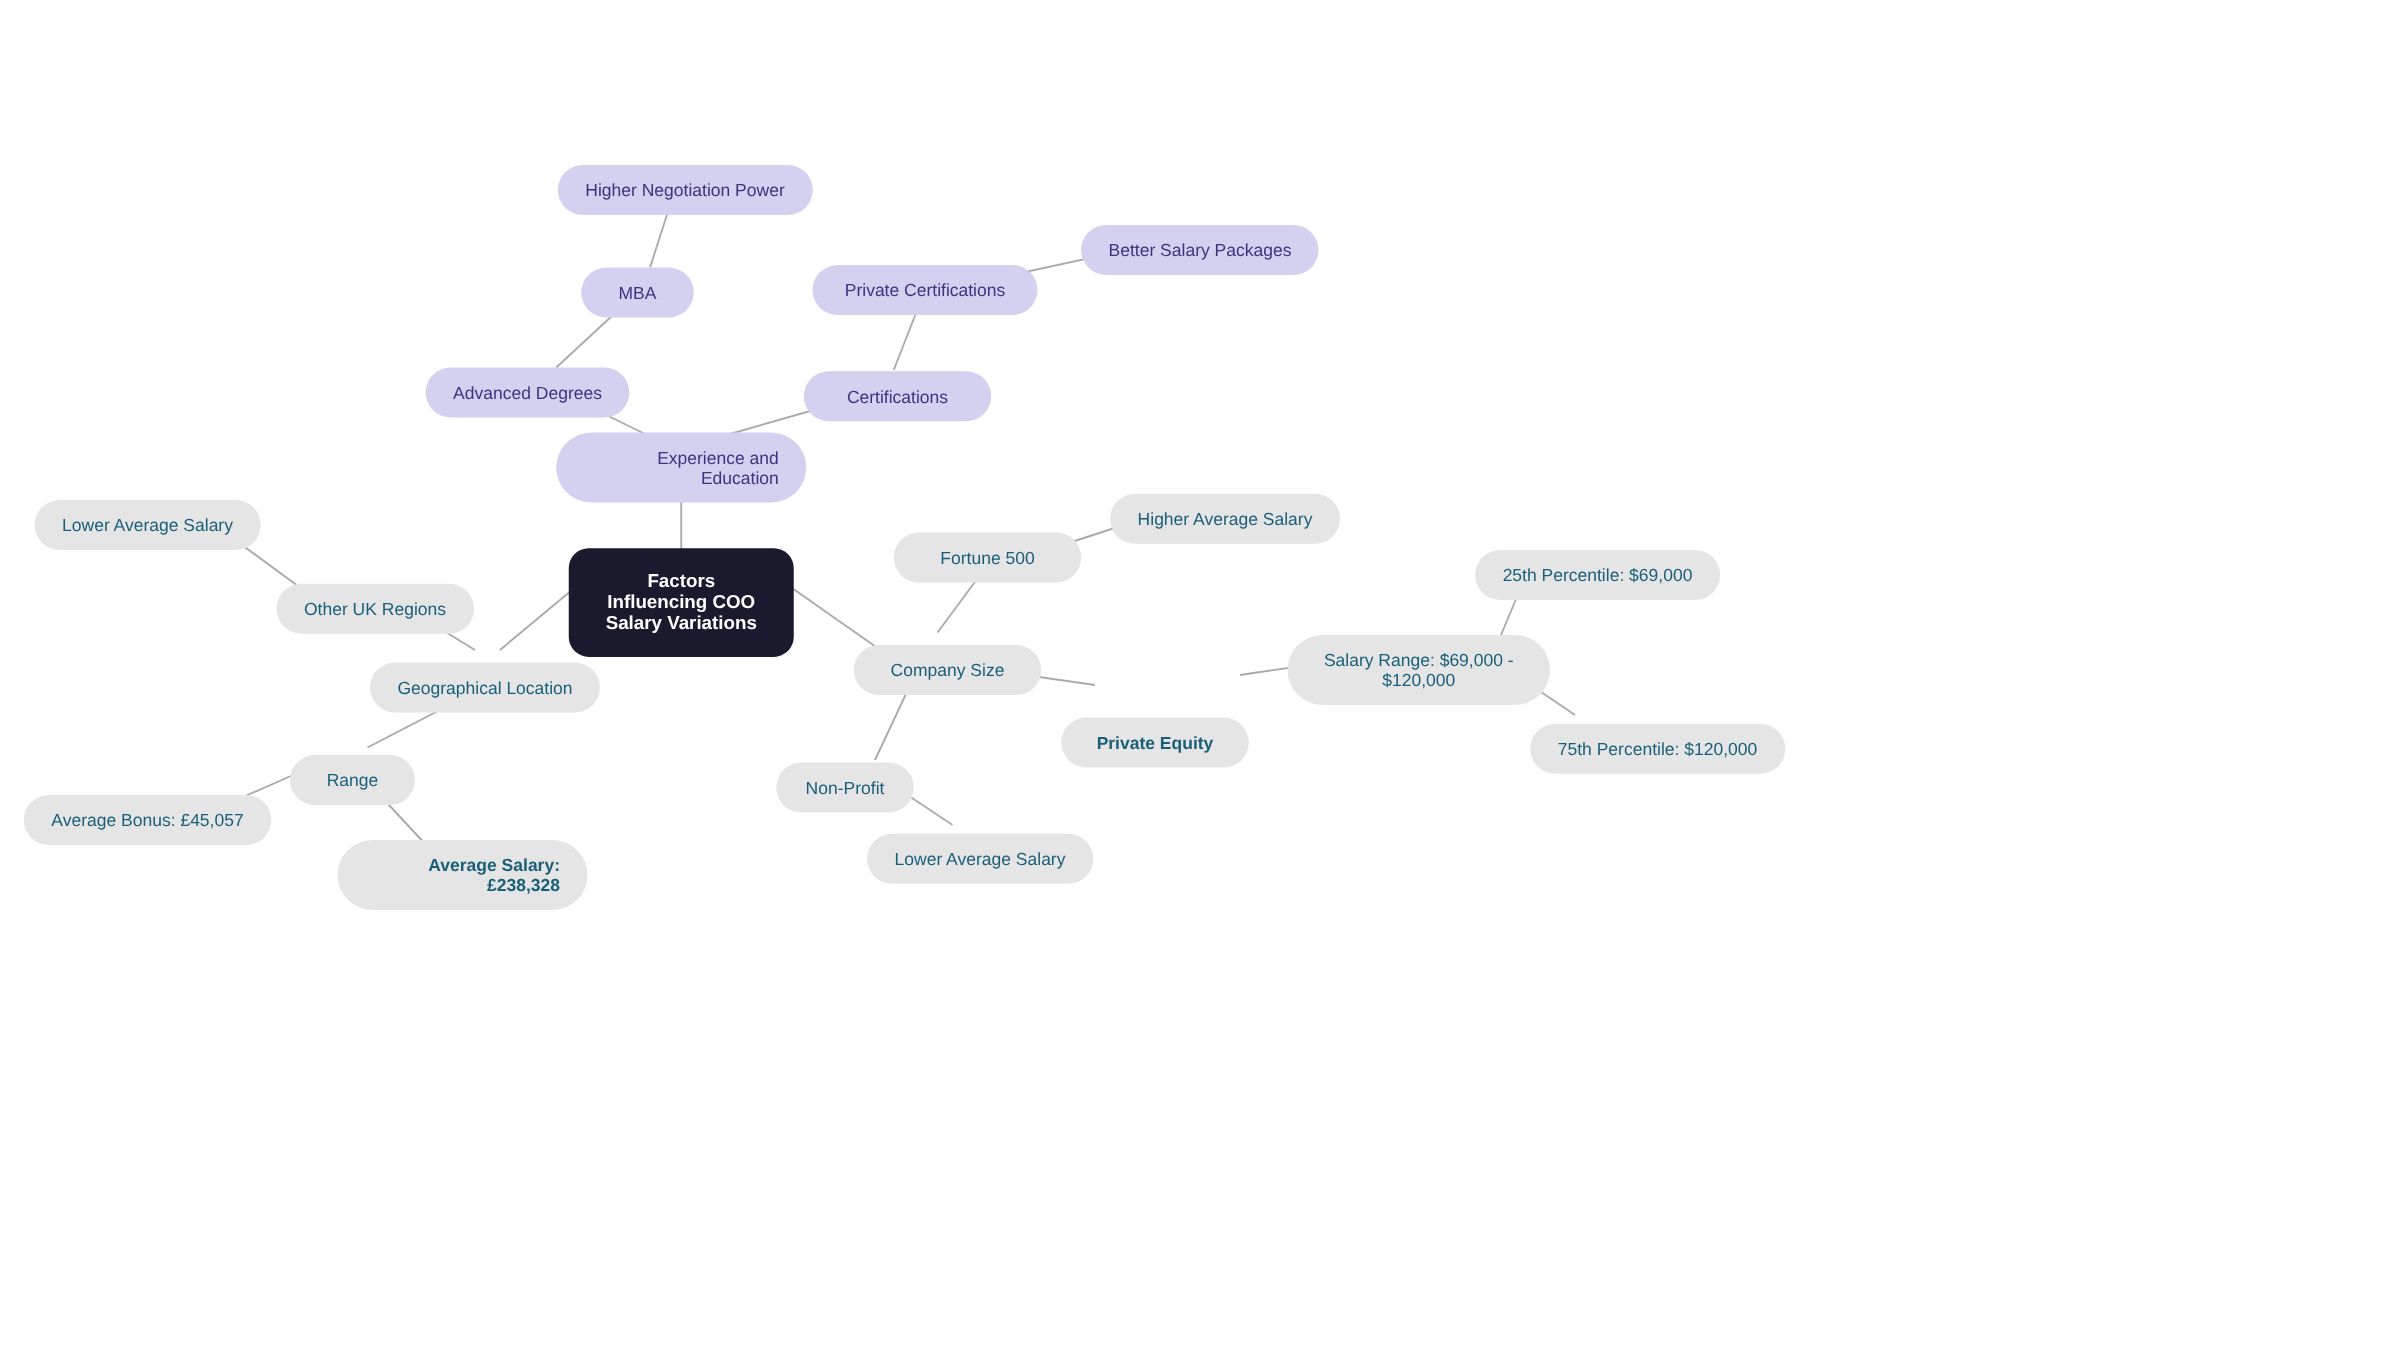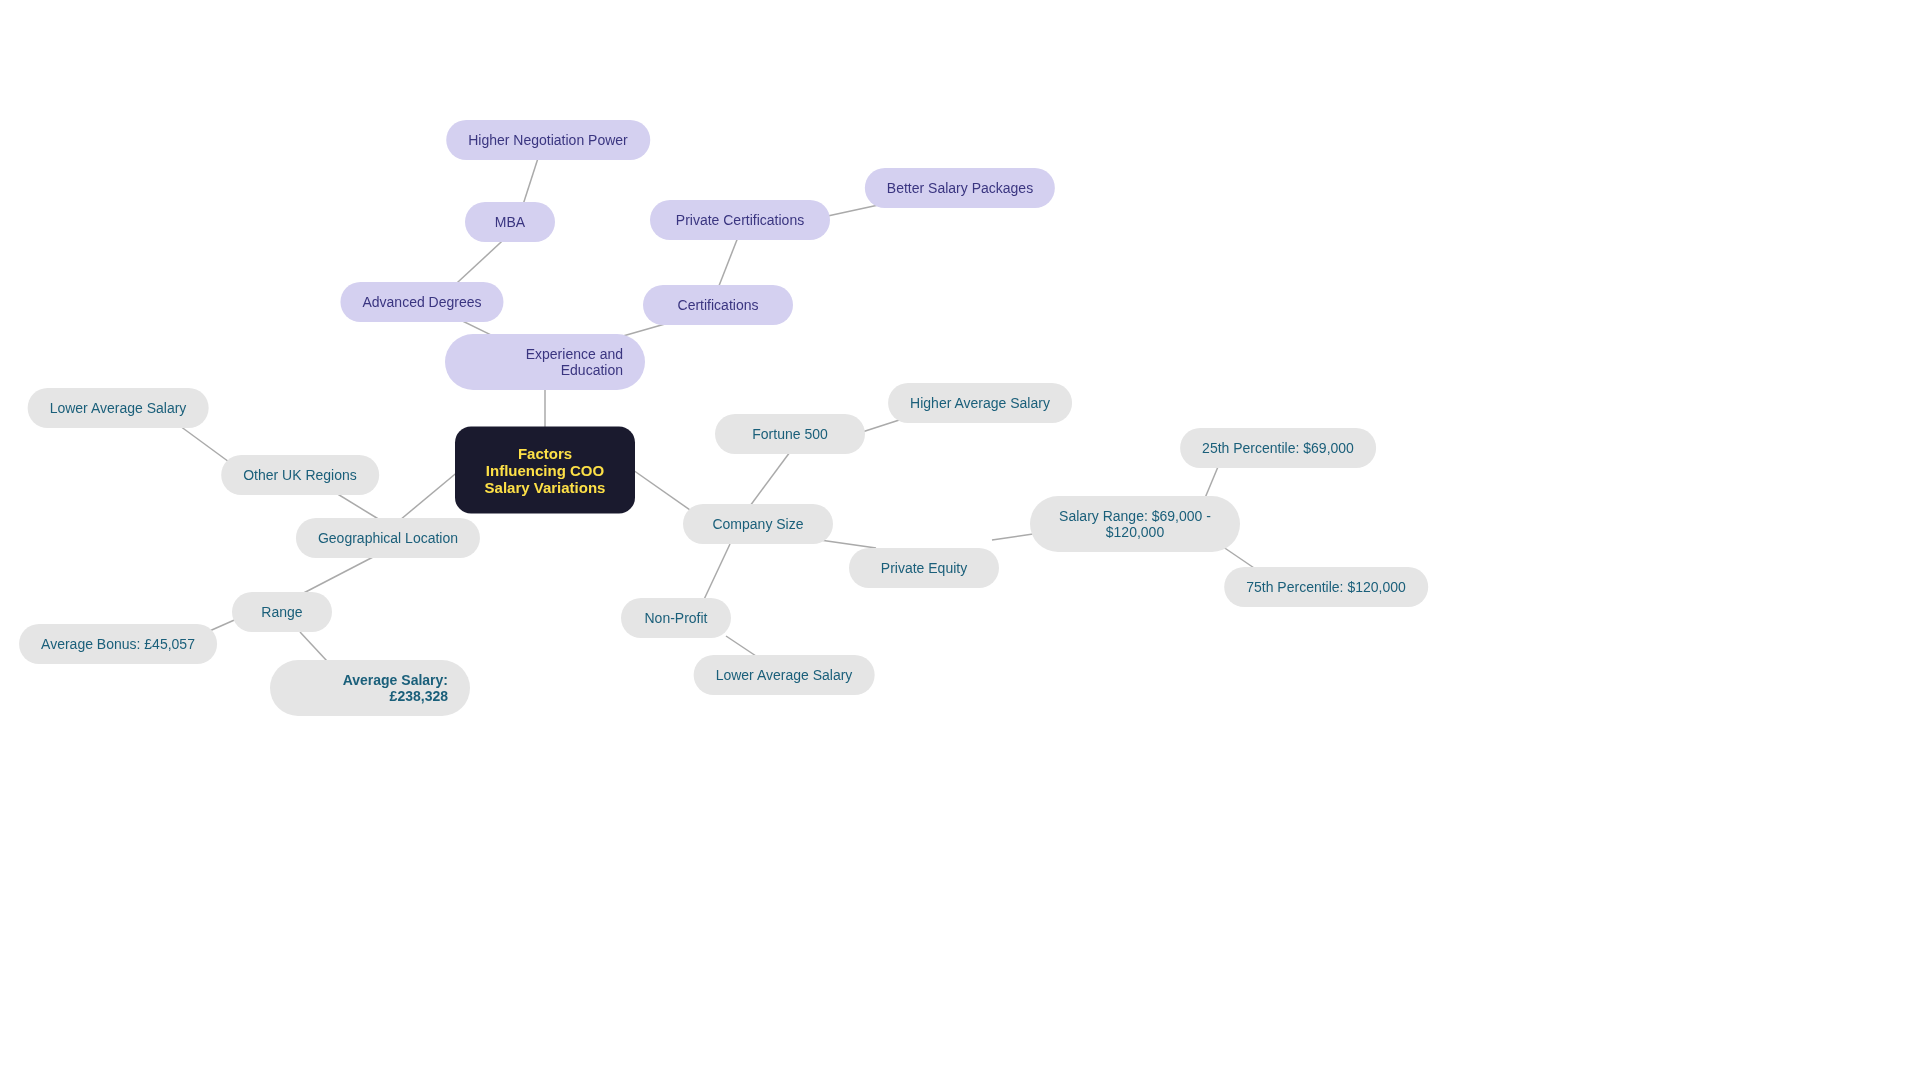--- a/index.html
+++ b/index.html
@@ -23,24 +23,25 @@
       transform: translate(-50%, -50%);
       border-radius: 50px;
       display: flex;
       align-items: center;
       justify-content: center;
       text-align: center;
       font-size: 14px;
       font-weight: 500;
       cursor: default;
       white-space: normal;
+      margin-top: 12px;
     }
     .node-center {
       background: #1a1a2e;
-      color: #fde047;
+      color: #ffffff;
       font-size: 15px;
       font-weight: 600;
       padding: 18px 28px;
       width: 180px;
       border-radius: 16px;
     }
     .node-purple {
       background: #d4d0f0;
       color: #3a3580;
       padding: 12px 22px;
@@ -131,21 +132,21 @@
 <div class="node node-blue node-md" style="left:118px; top:644px;">Average Bonus: £45,057</div>
 
 <div class="node node-blue node-md" style="left:370px; top:688px;font-weight:bold;">Average Salary: £238,328</div>
 
 <div class="node node-blue node-md" style="left:758px; top:524px;">Company Size</div>
 
 <div class="node node-blue node-md" style="left:790px; top:434px;">Fortune 500</div>
 
 <div class="node node-blue node-lg" style="left:980px; top:403px;">Higher Average Salary</div>
 
-<div class="node node-blue node-md" style="left:924px; top:568px;">Private Equity</div>
+<div class="node node-blue node-md" style="left:924px; top:582px;font-weight:bold;">Private Equity</div>
 
 <div class="node node-blue" style="left:1135px; top:524px; min-width:160px; max-width:210px; padding:12px 18px;">Salary Range: $69,000 - $120,000</div>
 
 <div class="node node-blue node-lg" style="left:1278px; top:448px;">25th Percentile: $69,000</div>
 
 <div class="node node-blue node-lg" style="left:1326px; top:587px;">75th Percentile: $120,000</div>
 
 <div class="node node-blue node-sm" style="left:676px; top:618px; min-width:110px; max-width:150px;">Non-Profit</div>
 
 <div class="node node-blue node-md" style="left:784px; top:675px;">Lower Average Salary</div>

